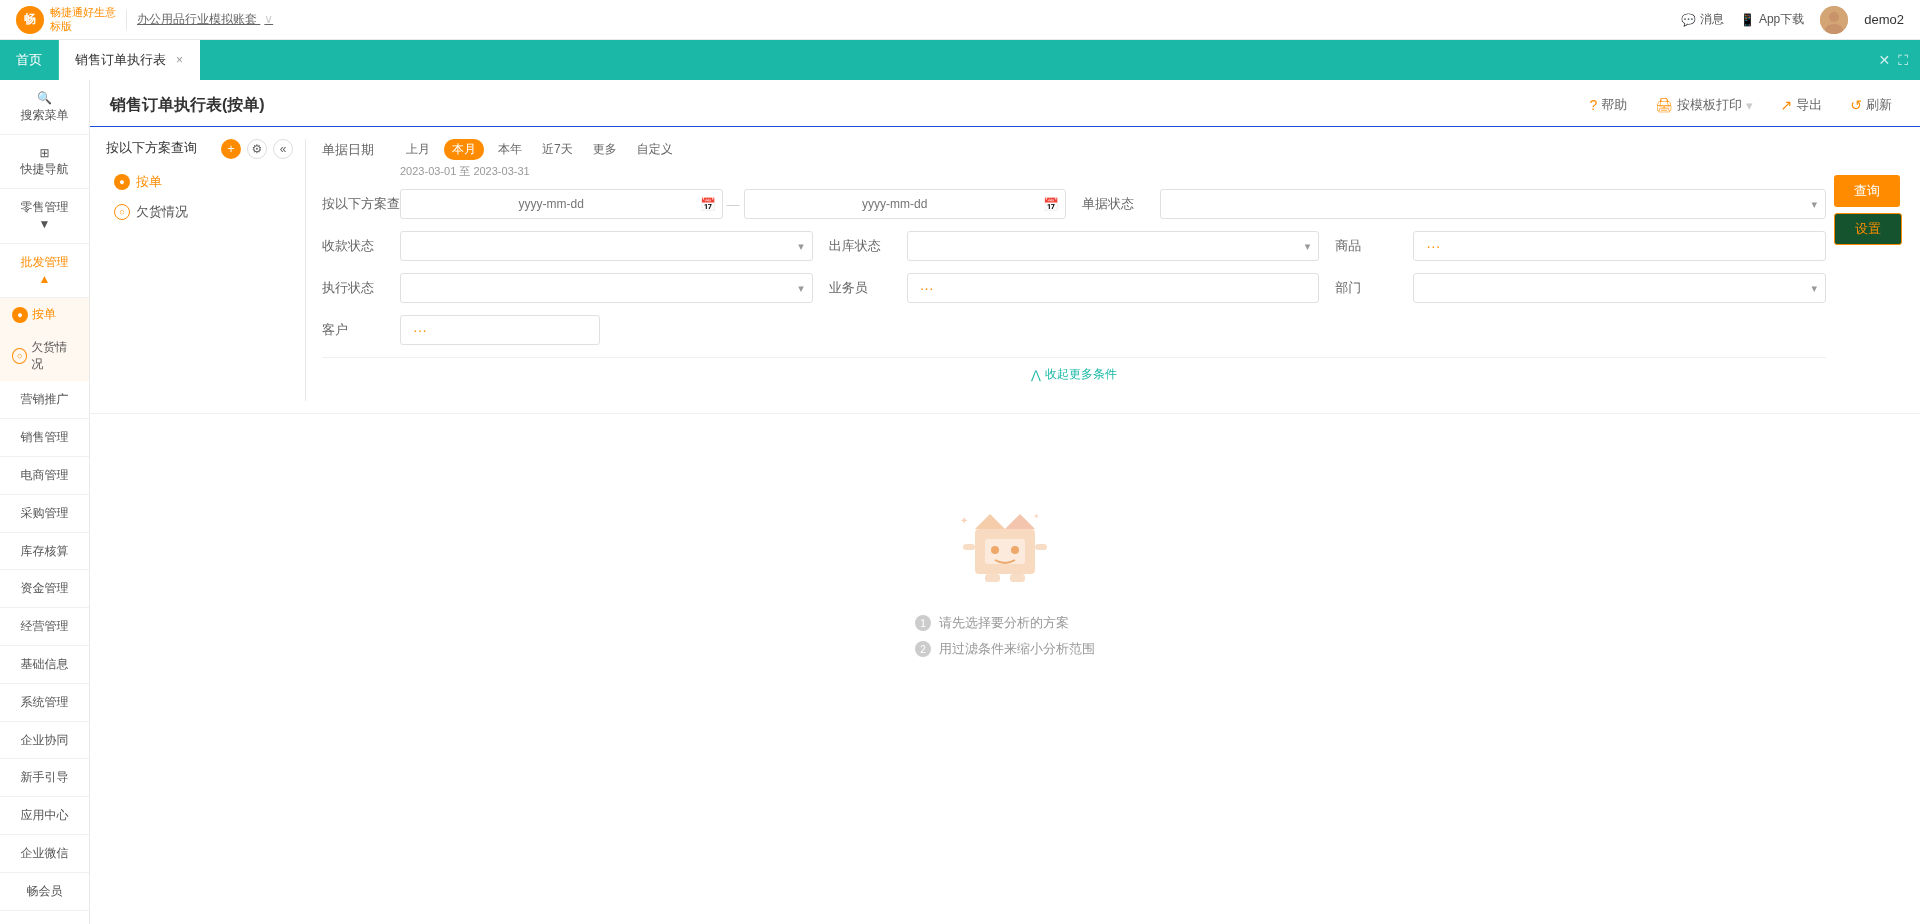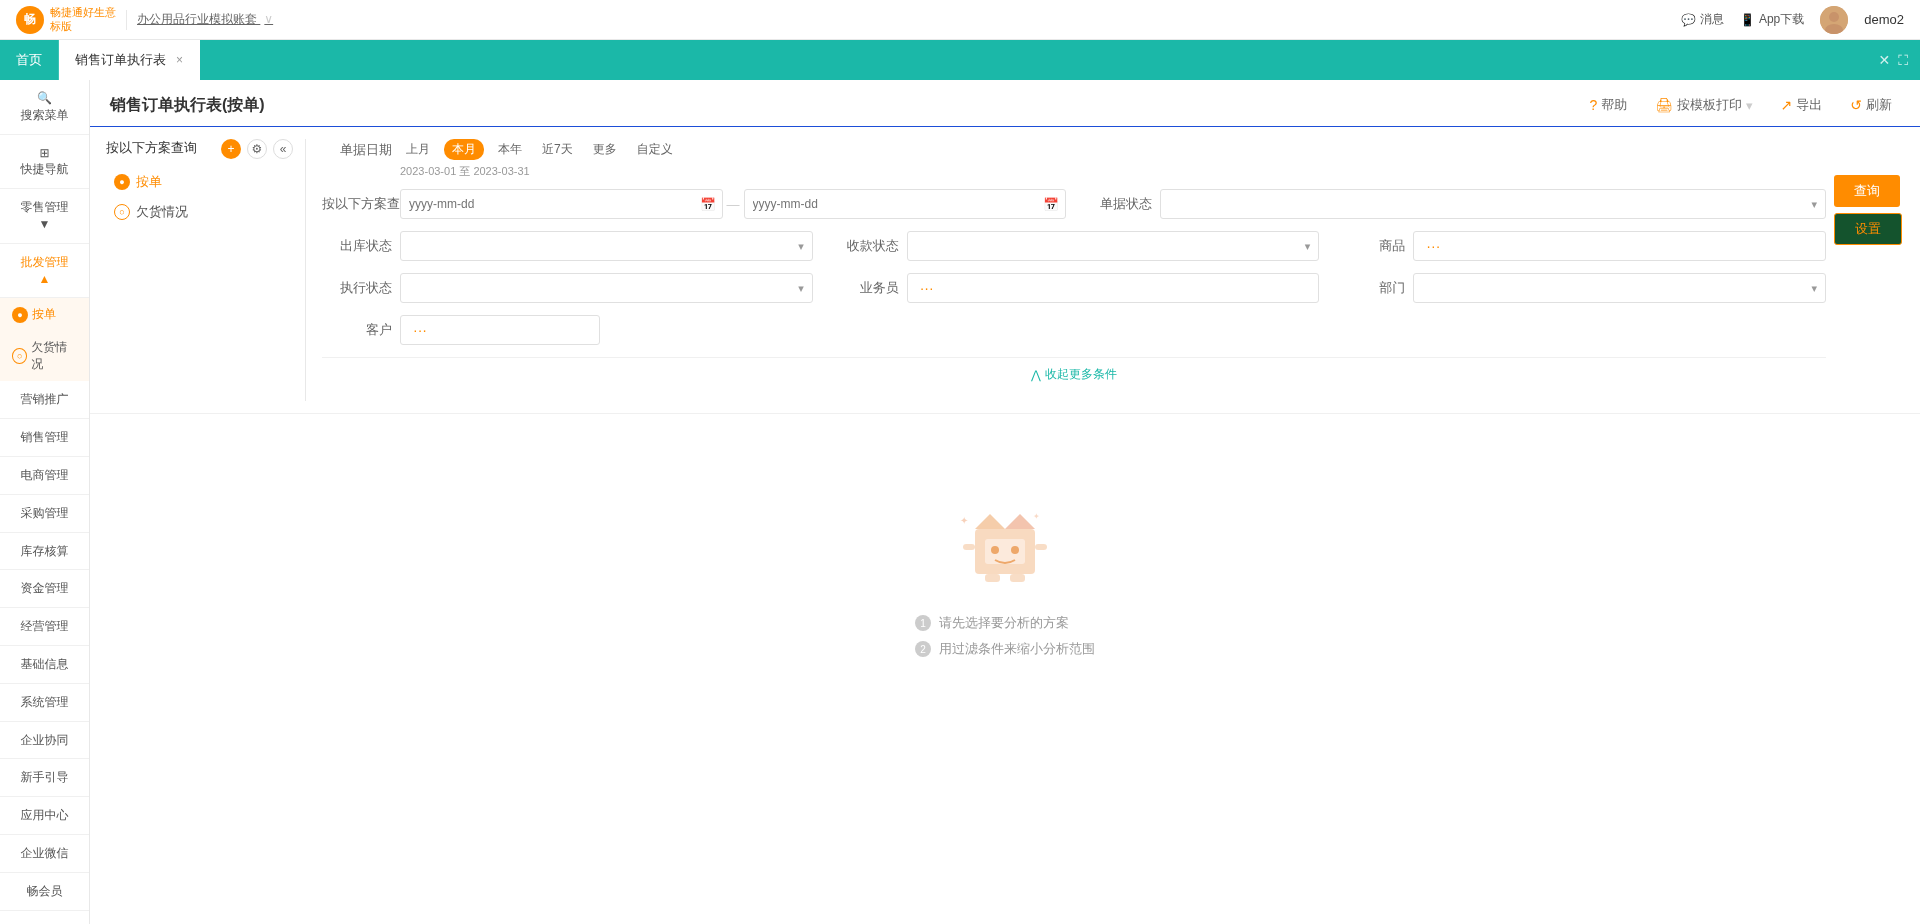--- a/index.html
+++ b/index.html
@@ -162,21 +162,21 @@
       cursor: pointer;
       border-radius: 4px;
     }
     .filter-option.active { color: #ff8c00; }
     .filter-option-icon { width: 16px; height: 16px; border-radius: 50%; display: flex; align-items: center; justify-content: center; font-size: 10px; background: #ff8c00; color: #fff; }
     .filter-option-icon.outline { background: transparent; border: 1px solid #ff8c00; color: #ff8c00; }
 
     .filter-right { flex: 1; padding-left: 16px; }
     .filter-row { display: flex; align-items: center; gap: 16px; margin-bottom: 12px; flex-wrap: wrap; }
     .filter-field { display: flex; align-items: center; gap: 8px; flex: 1; min-width: 300px; }
-    .filter-label { font-size: 13px; color: #666; white-space: nowrap; width: 70px; text-align: right; }
+    .filter-label { font-size: 13px; color: #666; white-space: nowrap; width: 70px; }
     .filter-input {
       flex: 1;
       height: 30px;
       border: 1px solid #e0e0e0;
       border-radius: 3px;
       padding: 0 8px;
       font-size: 12px;
       color: #333;
       background: #fff;
       outline: none;
@@ -197,20 +197,21 @@
     .date-input-wrap { position: relative; flex: 1; }
     .date-input-wrap input {
       width: 100%;
       height: 30px;
       border: 1px solid #e0e0e0;
       border-radius: 3px;
       padding: 0 28px 0 8px;
       font-size: 12px;
       color: #999;
       outline: none;
+      text-align: center;
     }
     .calendar-icon {
       position: absolute;
       right: 6px;
       top: 50%;
       transform: translateY(-50%);
       color: #ff8c00;
       font-size: 13px;
       cursor: pointer;
     }
@@ -540,25 +541,25 @@
                 </div>
 
                 <div class="filter-field">
                   <span class="filter-label">单据状态</span>
                   <div class="status-select-wrap"></div>
                 </div>
               </div>
 
               <div class="filter-row">
                 <div class="filter-field">
+                  <span class="filter-label">收款状态</span>
+                  <div class="status-select-wrap"></div>
+                </div>
+                <div class="filter-field">
                   <span class="filter-label">出库状态</span>
-                  <div class="status-select-wrap"></div>
-                </div>
-                <div class="filter-field">
-                  <span class="filter-label">收款状态</span>
                   <div class="status-select-wrap"></div>
                 </div>
                 <div class="filter-field">
                   <span class="filter-label">商品</span>
                   <div style="flex:1; display:flex; align-items:center; border:1px solid #e0e0e0; border-radius:3px; height:30px; padding:0 8px; background:#fff;">
                     <span class="ellipsis-btn">···</span>
                   </div>
                 </div>
               </div>
 

